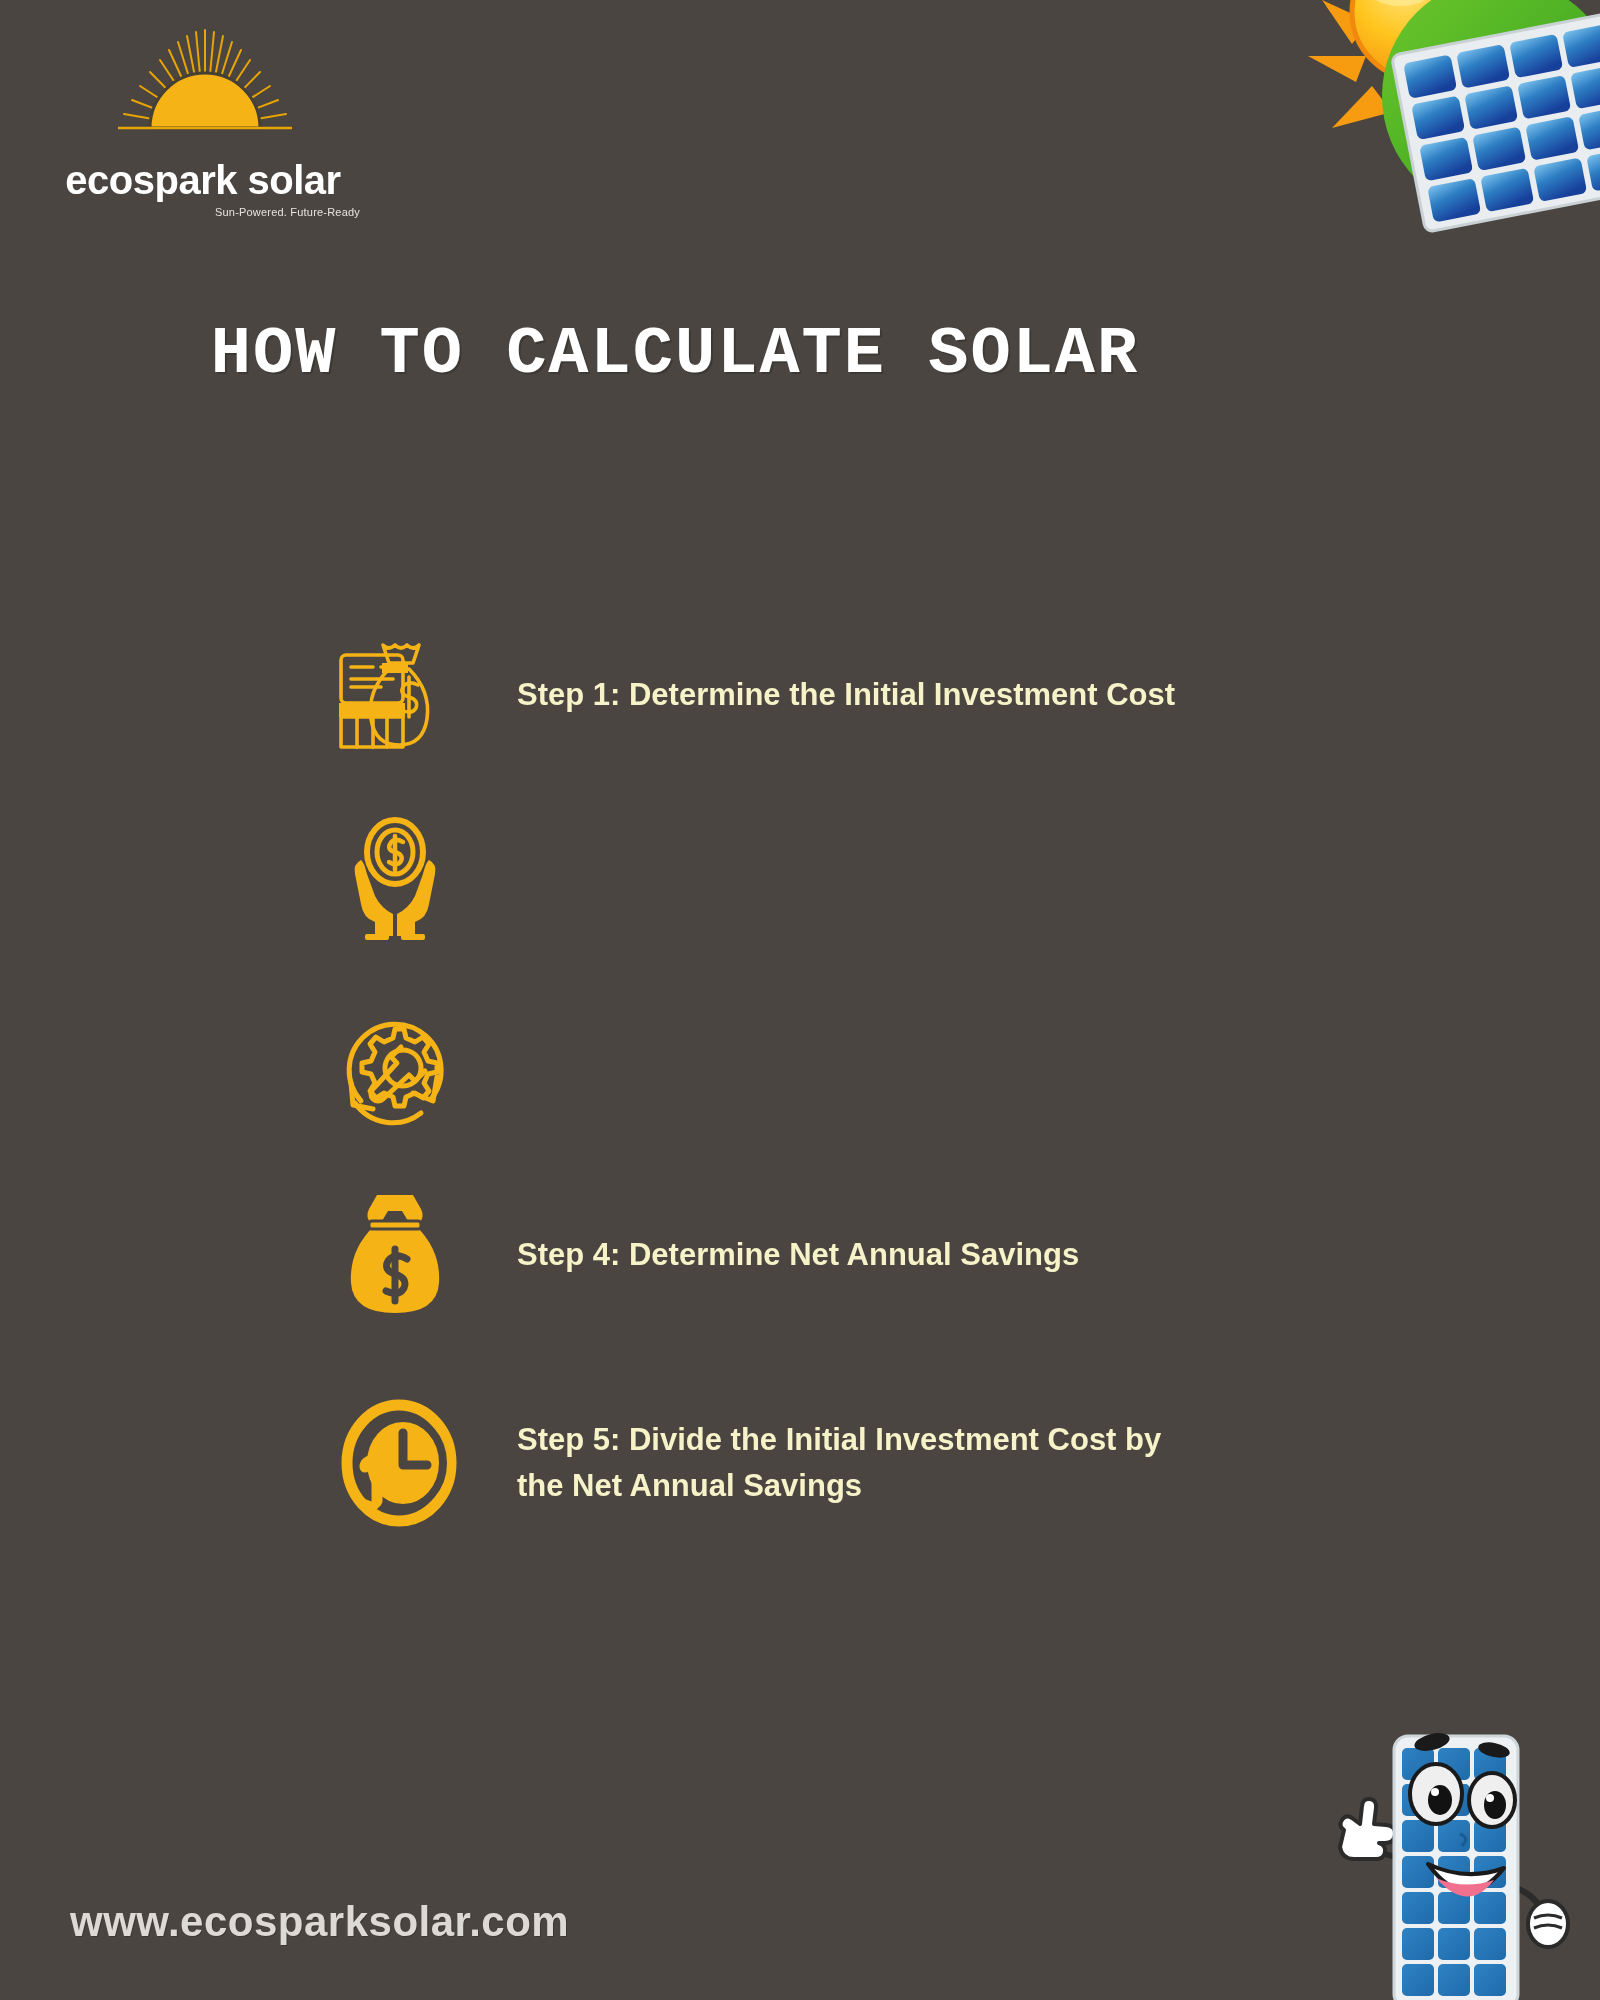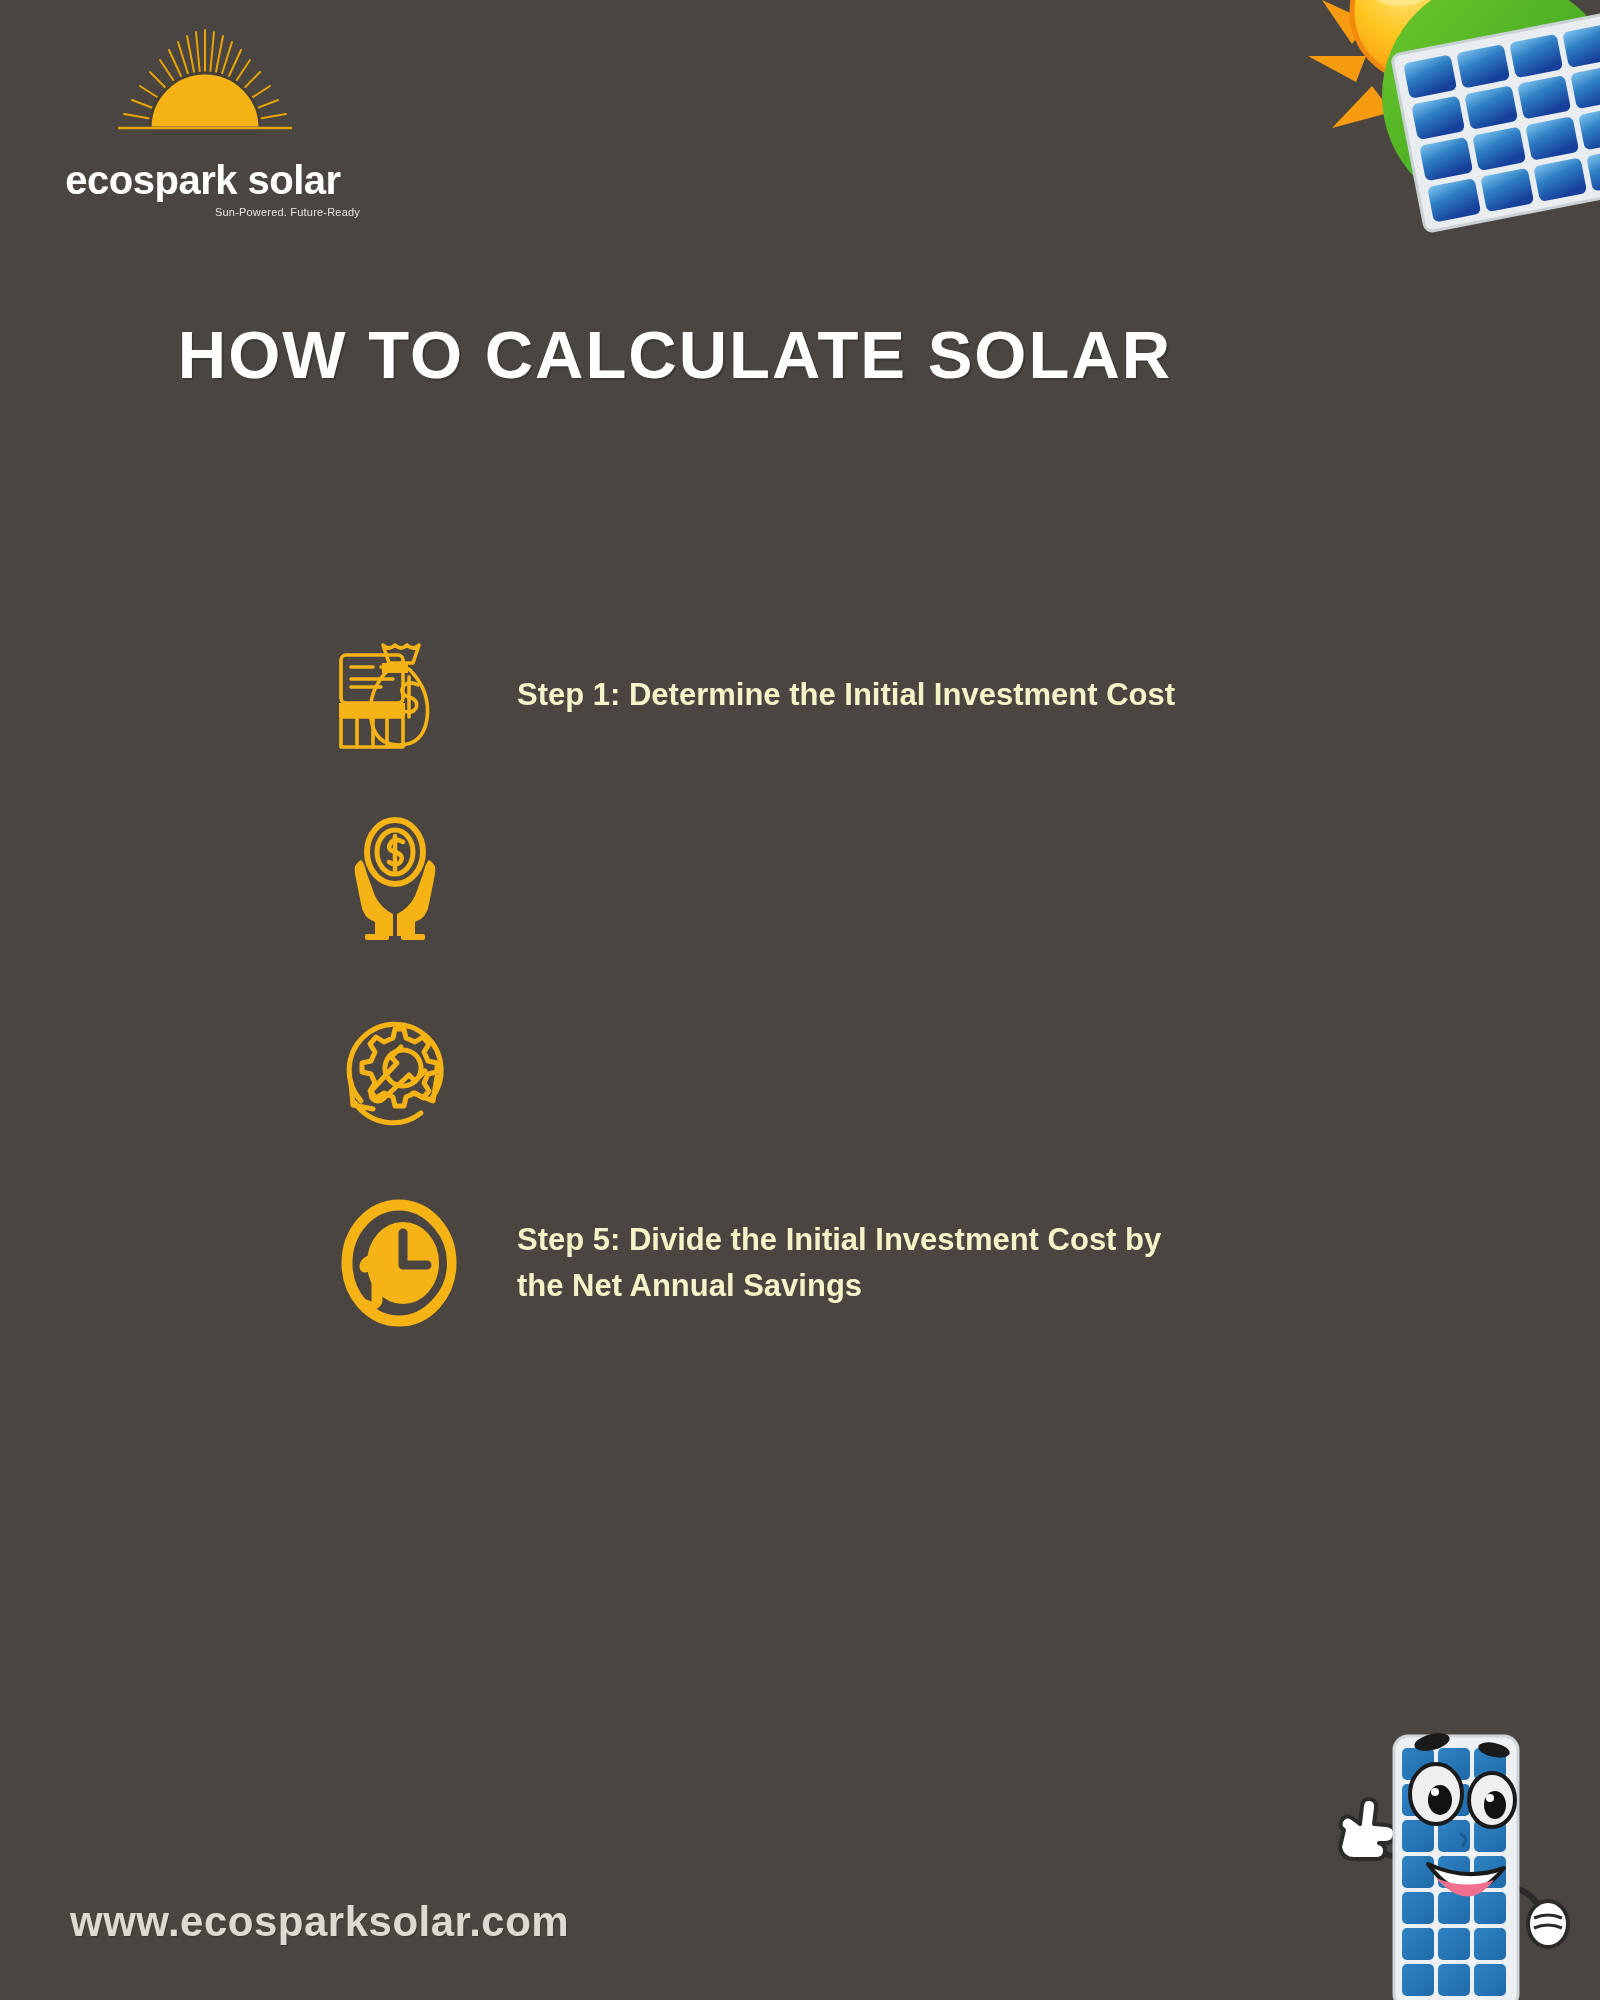--- a/index.html
+++ b/index.html
@@ -28,21 +28,21 @@
   }
 
   
   .hero-art{position:absolute;right:-14px;top:-40px;width:340px;height:300px;}
 
   
   .title{
     position:absolute;left:110px;top:312px;width:1130px;
     text-align:center;
     color:#ffffff;
-    font-family:Liberation Sans, sans-serif;
+    font-family:Liberation Mono, monospace;
     font-weight:700;
     font-size:67px;
     line-height:1.28;
     letter-spacing:2px;
     text-transform:uppercase;
     text-shadow:2px 2px 0 rgba(0,0,0,.18);
   }
 
   
   .steps{position:absolute;left:0;top:600px;width:1600px;}
@@ -231,20 +231,32 @@
             <path d="M96 120 A46 46 0 0 1 30 110"></path>
             <polyline points="26,90 28,112 48,116"></polyline>
             <path d="M70 36 l9 0 l2 9 l9 4 l8 -5 l6 7 l-5 8 l4 9 l9 2 l0 9 l-9 2 l-4 9 l5 8 l-6 7 l-8 -5 l-9 4 l-2 9 l-9 0 l-2 -9 l-9 -4 l-8 5 l-6 -7 l5 -8 l-4 -9 l-9 -2 l0 -9 l9 -2 l4 -9 l-5 -8 l6 -7 l8 5 l9 -4 z"></path>
             <path d="M84 58 a18 18 0 1 0 -12 34 a18 18 0 0 0 12 -34"></path>
             <path d="M76 54 l-10 10 l6 6 l-24 26 a7 7 0 0 0 10 10 l26 -24 l6 6 l10 -10"></path>
           </g>
         </svg>
       </div>
     </div>
 
+    <div class="step s4">
+      <div class="step-icon">
+        <svg viewBox="0 0 140 140" width="140" height="140">
+          <path d="M52 10 h36 l8 14 q4 8 -2 14 q-6 6 -11 -2 l-6 -10 h-14 l-6 10 q-5 8 -11 2 q-6 -6 -2 -14 z" fill="#F5B316"></path>
+          <path d="M48 42 q-24 24 -22 56 q2 30 44 30 q42 0 44 -30 q2 -32 -22 -56 z" fill="#F5B316"></path>
+          <rect x="44" y="36" width="52" height="8" rx="3" fill="#F5B316" stroke="#4a4540" stroke-width="3"></rect>
+          <path d="M82 74 q-12 -7 -19 2 q-5 9 7 13 q13 4 9 14 q-5 9 -18 3" fill="none" stroke="#4a4540" stroke-width="7" stroke-linecap="round"></path>
+          <line x1="70" y1="64" x2="70" y2="116" stroke="#4a4540" stroke-width="7" stroke-linecap="round"></line>
+        </svg>
+      </div>
+      <div class="step-text">Step 4: Determine Net Annual Savings</div>
+    </div>
 
     <div class="step s5">
       <div class="step-icon">
         <svg viewBox="0 0 140 140" width="140" height="140">
           <ellipse cx="74" cy="70" rx="52" ry="58" fill="none" stroke="#F5B316" stroke-width="11"></ellipse>
           <ellipse cx="78" cy="70" rx="40" ry="45" fill="#F5B316"></ellipse>
           <ellipse cx="78" cy="70" rx="40" ry="45" fill="none" stroke="#4a4540" stroke-width="8"></ellipse>
           <polyline points="78,40 78,72 102,72" fill="none" stroke="#4a4540" stroke-width="9" stroke-linecap="round" stroke-linejoin="round"></polyline>
           <path d="M40 74 a6 6 0 0 1 12 0 l0 34" fill="none" stroke="#F5B316" stroke-width="11" stroke-linecap="round"></path>
           <polygon points="24,100 56,112 44,124" fill="#F5B316"></polygon>

